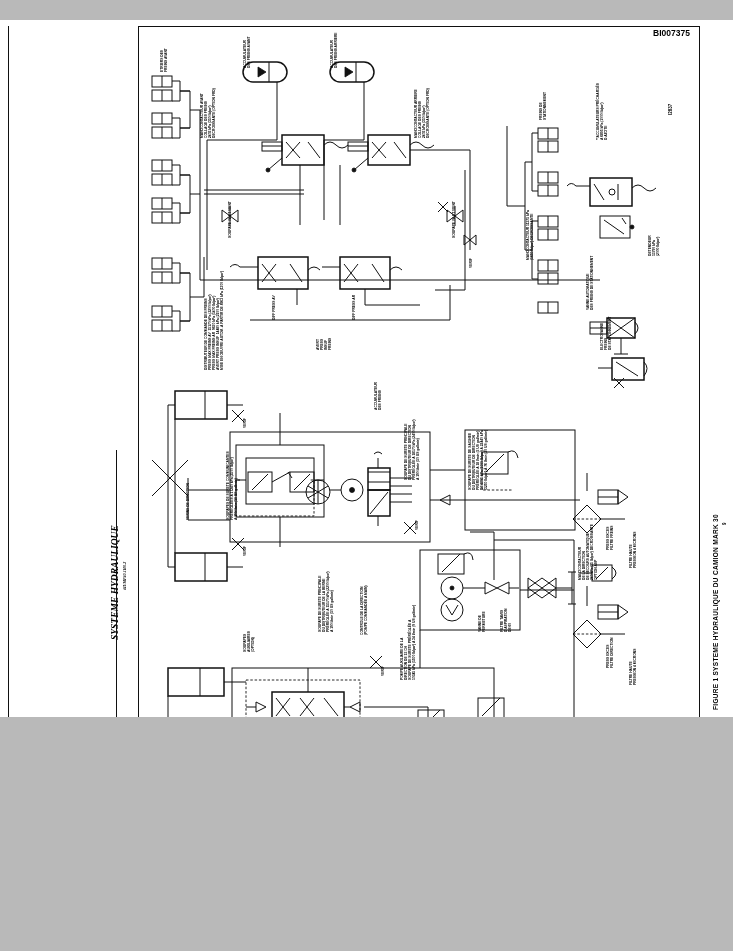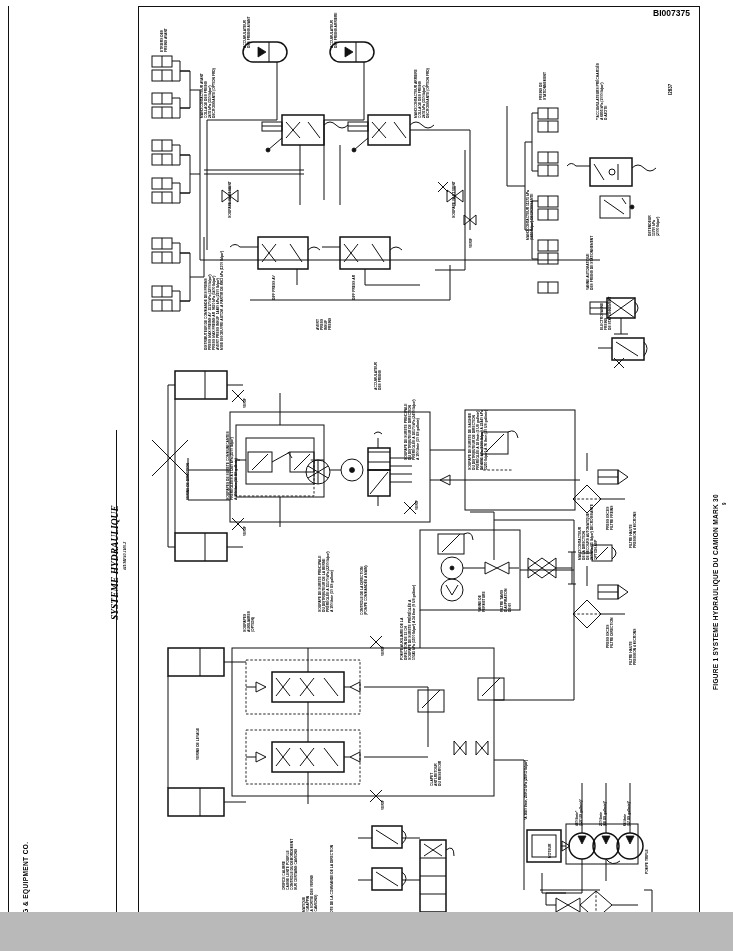--- a/index.html
+++ b/index.html
@@ -1,17 +1,17 @@
 <!DOCTYPE html>
 <html><head>
 <meta charset="utf-8">
 <style>
   html,body{margin:0;padding:0;background:#b9b9b9;}
   body{font-family:"Liberation Sans",sans-serif;}
-  #page{position:relative;width:733px;height:912px;background:#ffffff;overflow:hidden;}
+  #page{position:relative;width:733px;height:697px;background:#ffffff;overflow:hidden;margin-top:20px;}
   #sheet{position:absolute;left:0;top:0;width:733px;height:942px;background:#fff;}
   .vline,.hline{position:absolute;background:#111;}
   .frame{position:absolute;border:1.6px solid #111;}
   .thinframe{position:absolute;border:1px solid #111;}
   .lbl{position:absolute;font-size:3.4px;line-height:1.18;color:#000;
        font-family:"Liberation Sans",sans-serif;font-weight:bold;
        letter-spacing:-0.05px;white-space:pre;}
   .rot90{transform:rotate(-90deg);transform-origin:0 0;}
   .docid{position:absolute;font-size:8.5px;font-weight:bold;color:#000;
          font-family:"Liberation Sans",sans-serif;}

